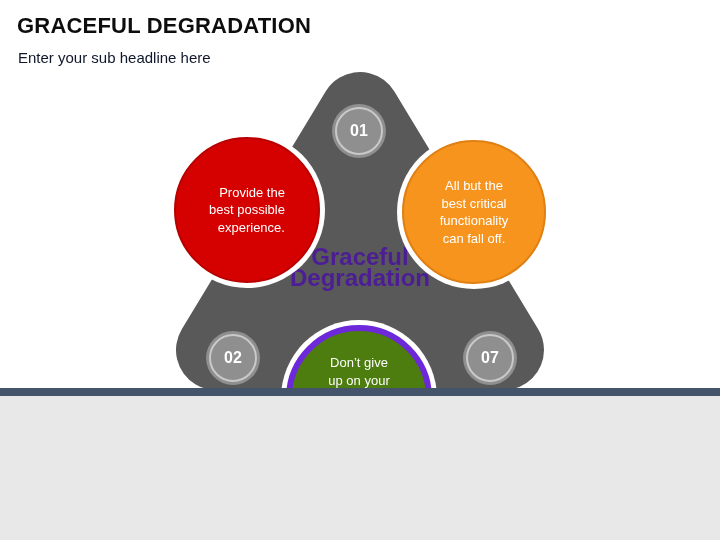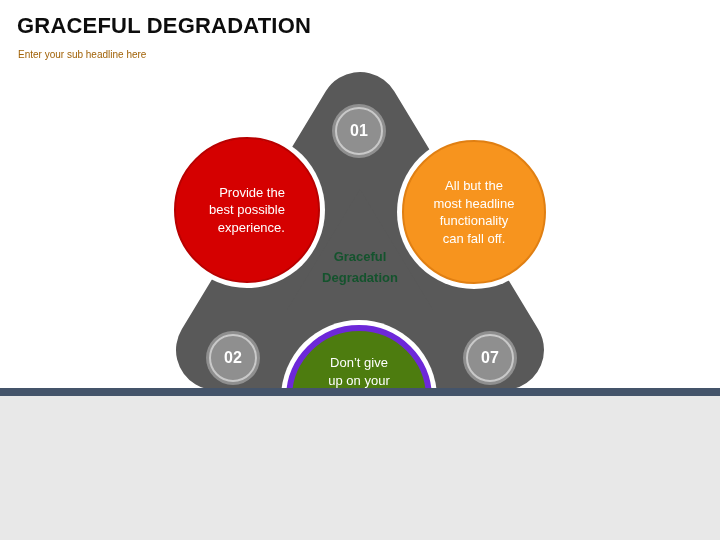--- a/index.html
+++ b/index.html
@@ -17,37 +17,37 @@
     top: 13px;
     font-size: 22px;
     font-weight: 700;
     color: #0d0d0d;
     letter-spacing: 0.2px;
   }
   .subtitle {
     position: absolute;
     left: 18px;
     top: 49px;
-    font-size: 10px;
+    font-size: 15px;
     font-weight: 400;
-    color: #a16207;
+    color: #0f172a;
   }
   .tri-svg {
     position: absolute;
     left: 0;
     top: 0;
   }
   .center-label {
     position: absolute;
     left: 250px;
     top: 246px;
     width: 220px;
     text-align: center;
-    color: #14532d;
-    font-size: 13px;
+    color: #4c1d95;
+    font-size: 24px;
     font-weight: 700;
     line-height: 21px;
     white-space: pre-line;
   }
   .bubble {
     position: absolute;
     border-radius: 50%;
     box-sizing: border-box;
     box-shadow: 0 0 0 5px #ffffff;
     display: flex;
@@ -121,21 +121,21 @@
 Degradation</div>
 
   <div class="bubble bubble-red">
     <span>Provide the
 best possible
 experience.</span>
   </div>
 
   <div class="bubble bubble-orange">
     <span>All but the
-most headline
+best critical
 functionality
 can fall off.</span>
   </div>
 
   <div class="bubble bubble-teal">
     <span>Don’t give
 up on your
 users; hold
 state as long
 as possible.</span>

